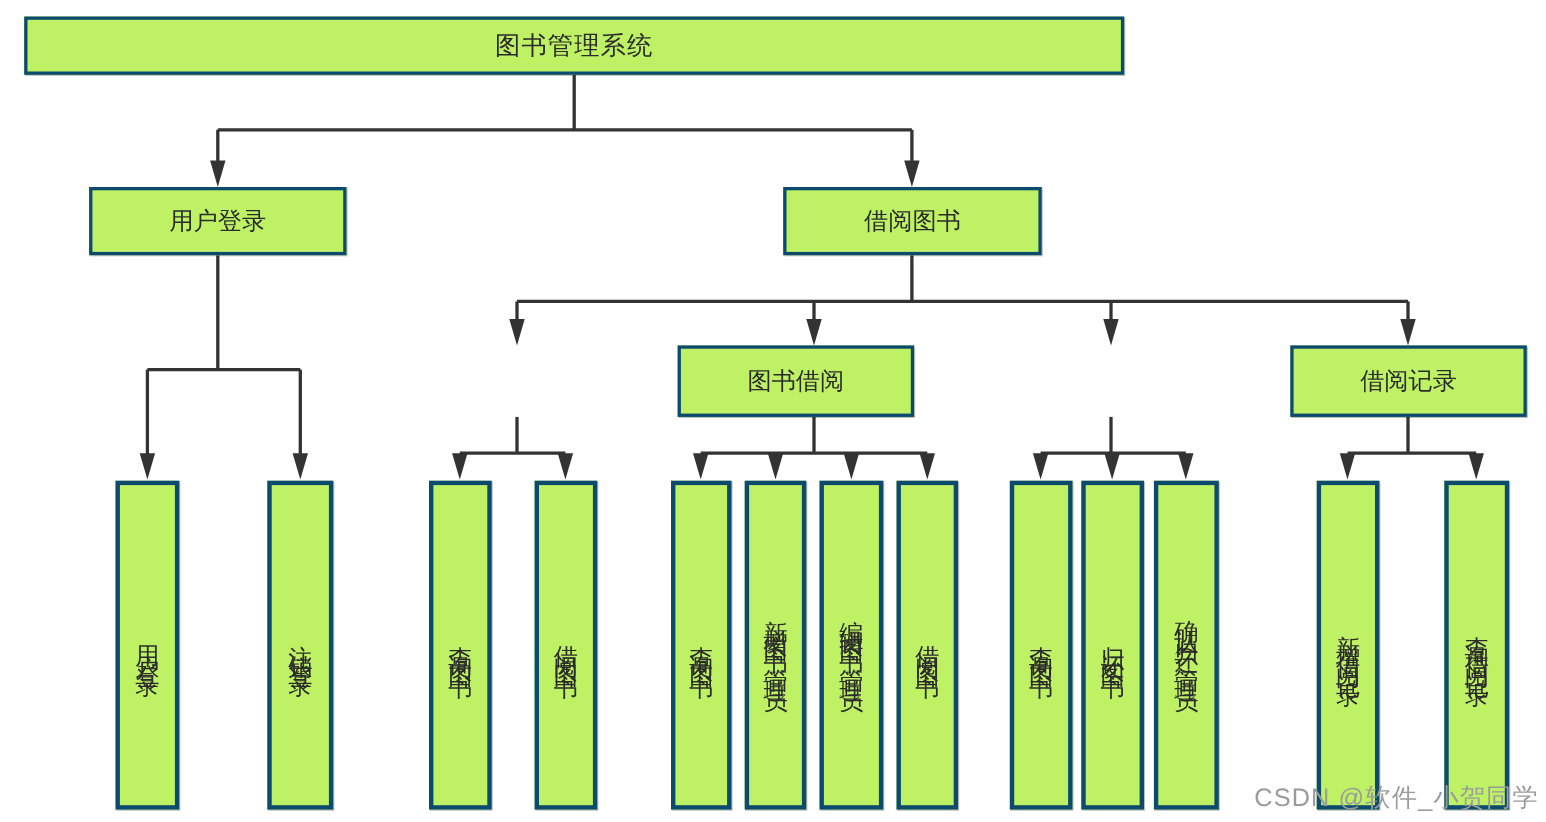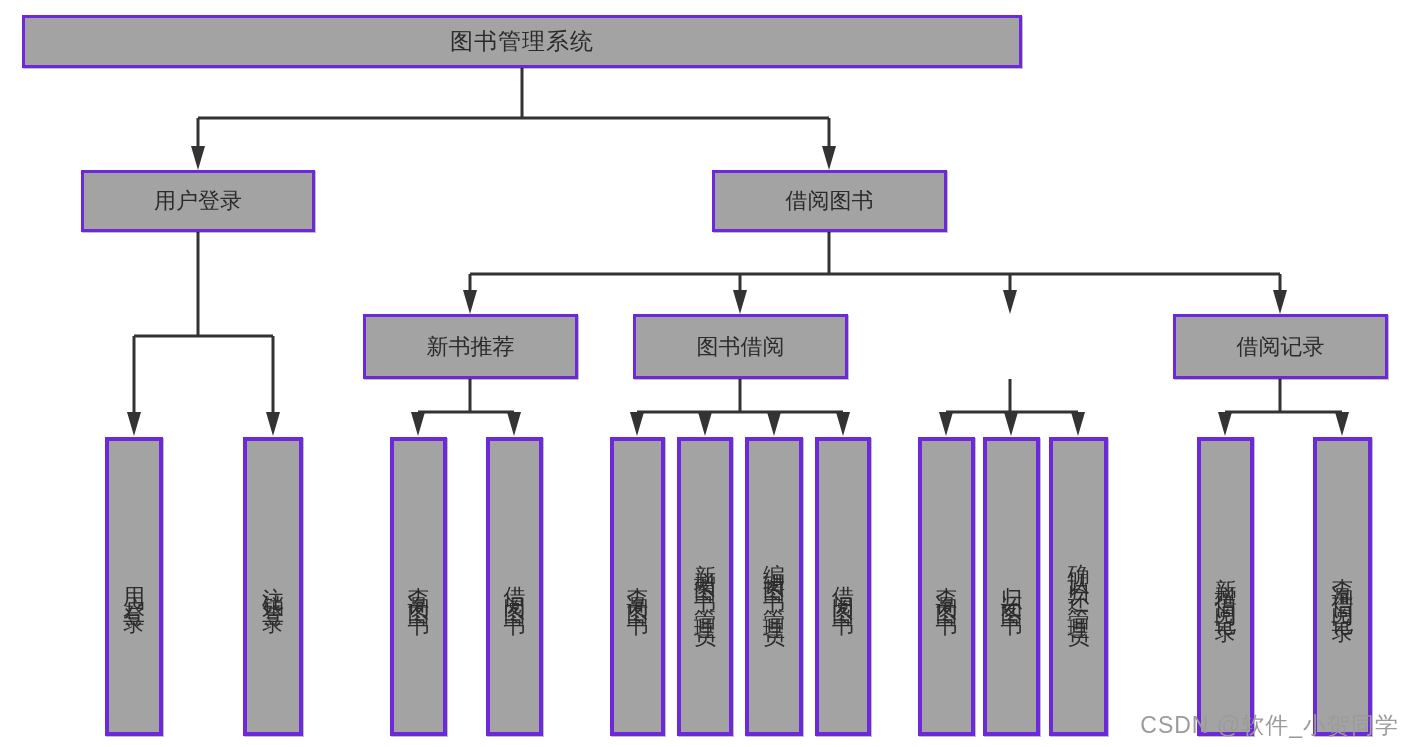--- a/index.html
+++ b/index.html
@@ -7,22 +7,22 @@
     position:relative;
     width:1405px;height:747px;
     background:#ffffff;
     font-family:"Liberation Sans","DejaVu Sans",sans-serif;
     overflow:hidden;
   }
   #wires{position:absolute;left:0;top:0;z-index:0;}
   .box{
     position:absolute;
     box-sizing:border-box;
-    background:#a3a3a3;
-    border:3px solid #6d28d9;
+    background:#bef264;
+    border:3px solid #0c4a6e;
     display:flex;align-items:center;justify-content:center;
     color:#2b2b2b;
     font-size:22px;
     z-index:1;
     text-align:center;
     box-shadow:1px 1px 0 rgba(0,0,0,0.25);
   }
   .box.root{font-size:23px;letter-spacing:1px;}
   .box.leaf{border-width:4px;}
   .box.leaf .vtext{
@@ -114,24 +114,21 @@
     <span>图书管理系统</span>
   </div>
 
   <div class="box" style="left:81px;top:170px;width:234px;height:62px;">
     <span>用户登录</span>
   </div>
   <div class="box" style="left:712px;top:170px;width:235px;height:62px;">
     <span>借阅图书</span>
   </div>
 
-  <div class="box" style="left:363px;top:314px;width:215px;height:65px;">
-    <span>新书推荐</span>
-  </div>
-  <div class="box" style="left:633px;top:314px;width:215px;height:65px;">
+  <div class="box" style="left:616px;top:314px;width:215px;height:65px;">
     <span>图书借阅</span>
   </div>
   <div class="box" style="left:1173px;top:314px;width:215px;height:65px;">
     <span>借阅记录</span>
   </div>
 
   <div class="box leaf" style="left:105px;top:437px;width:58px;height:299px;">
     <span class="vtext">用户登录</span>
   </div>
   <div class="box leaf" style="left:243px;top:437px;width:60px;height:299px;">

